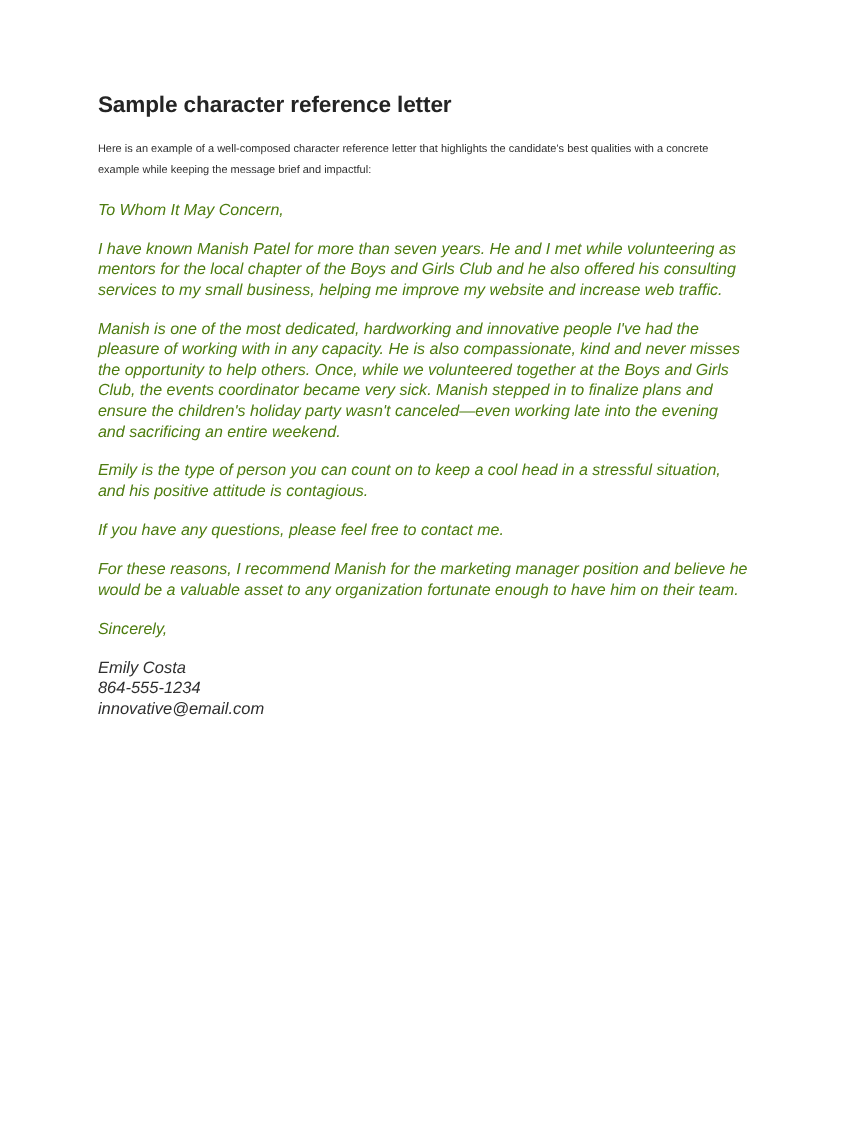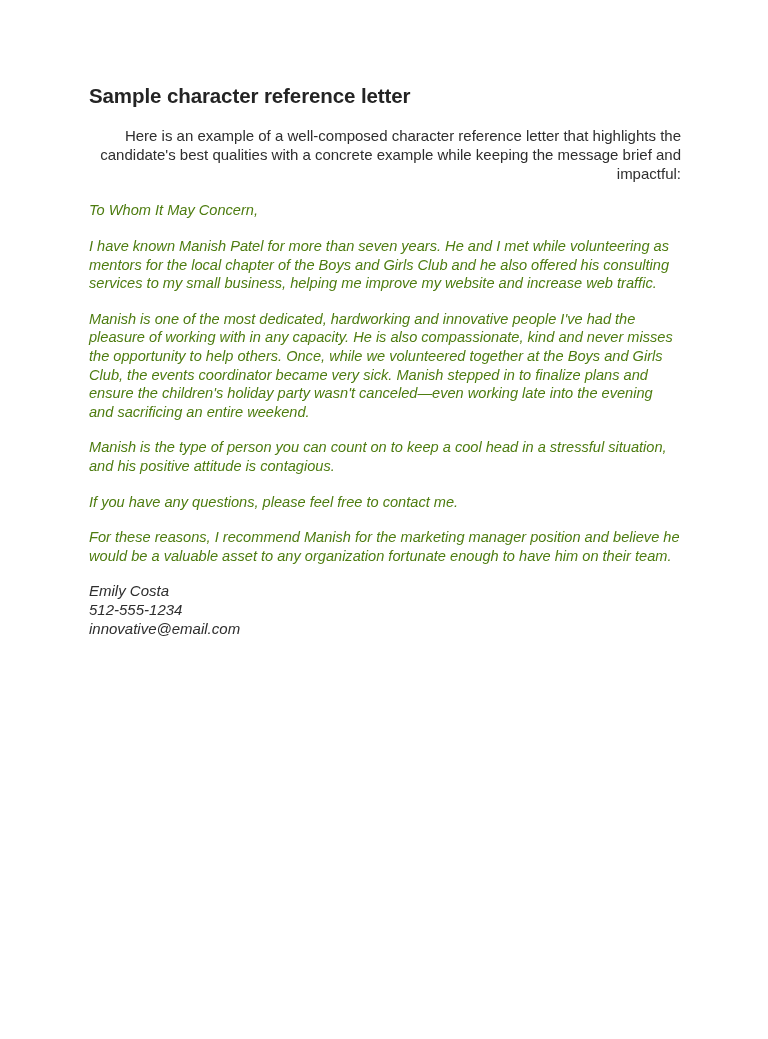--- a/index.html
+++ b/index.html
@@ -30,27 +30,27 @@
   }
   .doc-title {
     font-size: 20.5px;
     font-weight: bold;
     color: #242424;
     letter-spacing: -0.1px;
     line-height: 1.2;
     margin: 0 0 17px 0;
   }
   .intro-para {
-    font-size: 15px;
+    font-size: 10px;
     font-style: normal;
     font-weight: normal;
     color: #2e2e2e;
     line-height: 19.3px;
     margin: 0 0 18px 0;
-    text-align: right;
+    text-align: left;
   }
   .letter-body {
     font-style: italic;
   }
   .letter-para {
     font-size: 14.6px;
     font-style: italic;
     font-weight: normal;
     color: #4d7c0f;
     line-height: 18.6px;
@@ -86,28 +86,29 @@
     <p class="intro-para">Here is an example of a well-composed character reference letter that highlights the candidate's best qualities with a concrete example while keeping the message brief and impactful:</p>
 
     <div class="letter-body">
 
       <p class="letter-para salutation">To Whom It May Concern,</p>
 
       <p class="letter-para">I have known Manish Patel for more than seven years. He and I met while volunteering as mentors for the local chapter of the Boys and Girls Club and he also offered his consulting services to my small business, helping me improve my website and increase web traffic.</p>
 
       <p class="letter-para">Manish is one of the most dedicated, hardworking and innovative people I've had the pleasure of working with in any capacity. He is also compassionate, kind and never misses the opportunity to help others. Once, while we volunteered together at the Boys and Girls Club, the events coordinator became very sick. Manish stepped in to finalize plans and ensure the children's holiday party wasn't canceled—even working late into the evening and sacrificing an entire weekend.</p>
 
-      <p class="letter-para">Manish is the type of person you can count on to keep a cool head in a stressful situation, and his positive attitude is contagious.</p>
+      <p class="letter-para">Emily is the type of person you can count on to keep a cool head in a stressful situation, and his positive attitude is contagious.</p>
 
       <p class="letter-para">If you have any questions, please feel free to contact me.</p>
 
       <p class="letter-para">For these reasons, I recommend Manish for the marketing manager position and believe he would be a valuable asset to any organization fortunate enough to have him on their team.</p>
 
+      <p class="letter-para closing">Sincerely,</p>
 
       <div class="signature-block">
         <span class="signature-line">Emily Costa</span>
-        <span class="signature-line">512-555-1234</span>
+        <span class="signature-line">864-555-1234</span>
         <span class="signature-line">innovative@email.com</span>
       </div>
 
     </div>
   </div>
 </div>
 
 </body></html>

